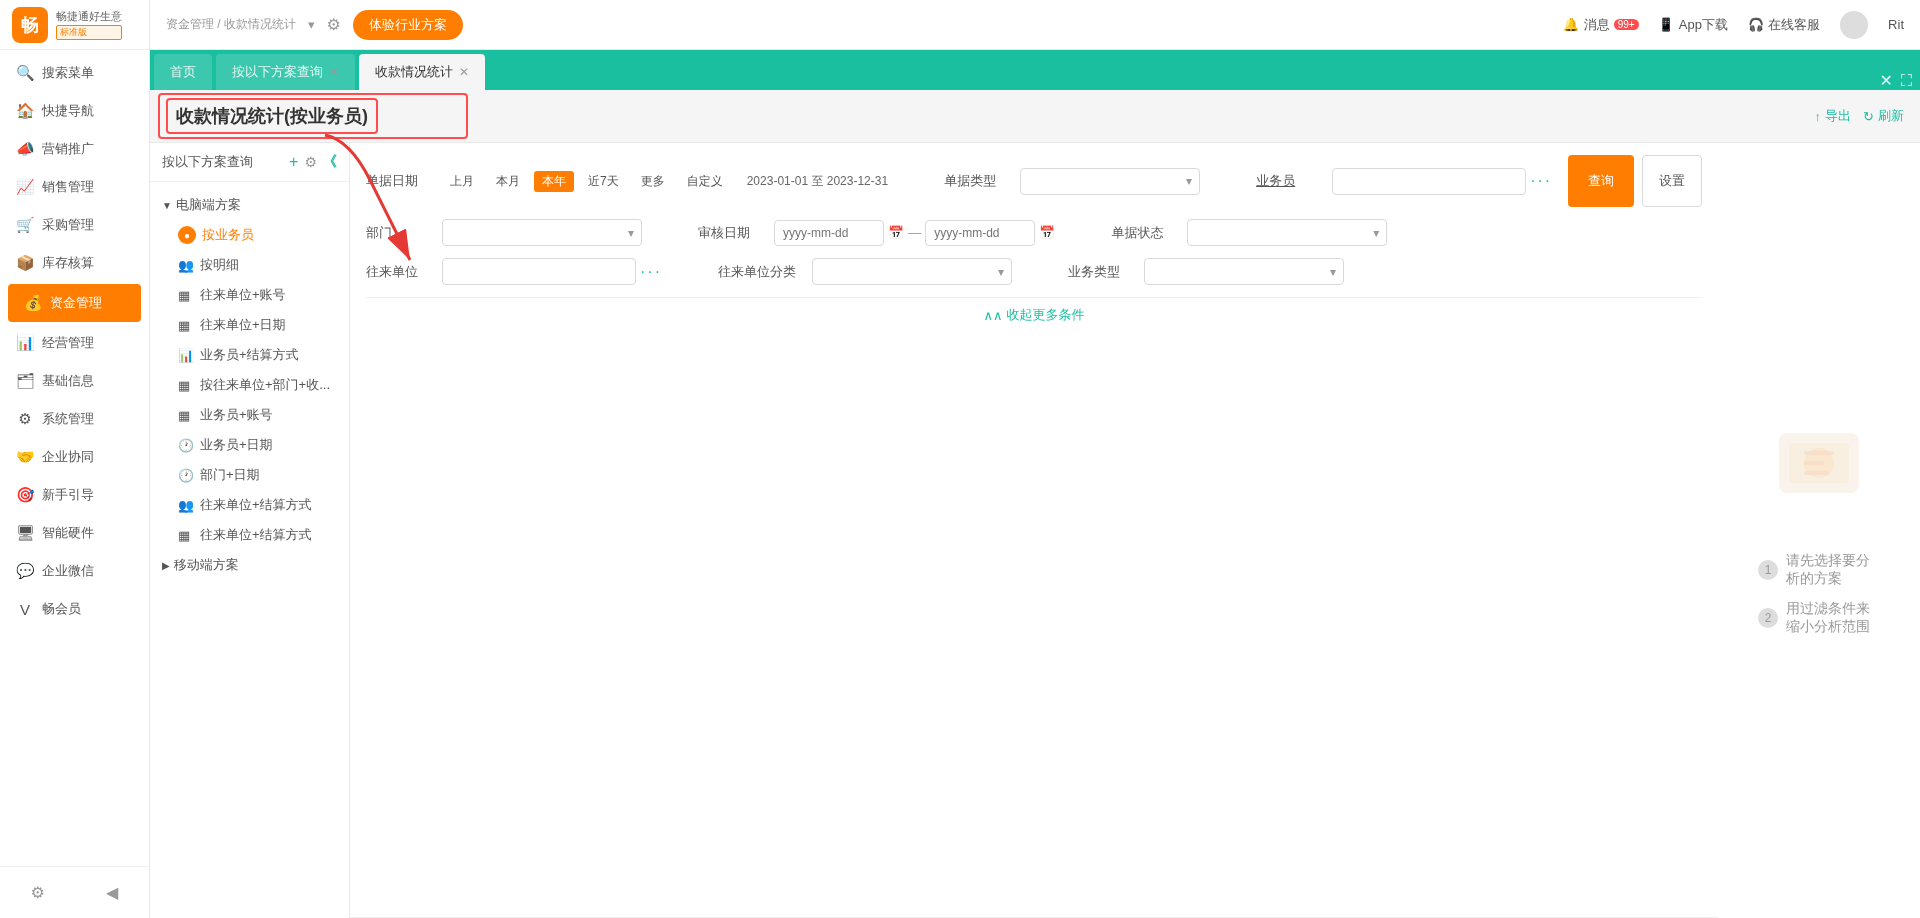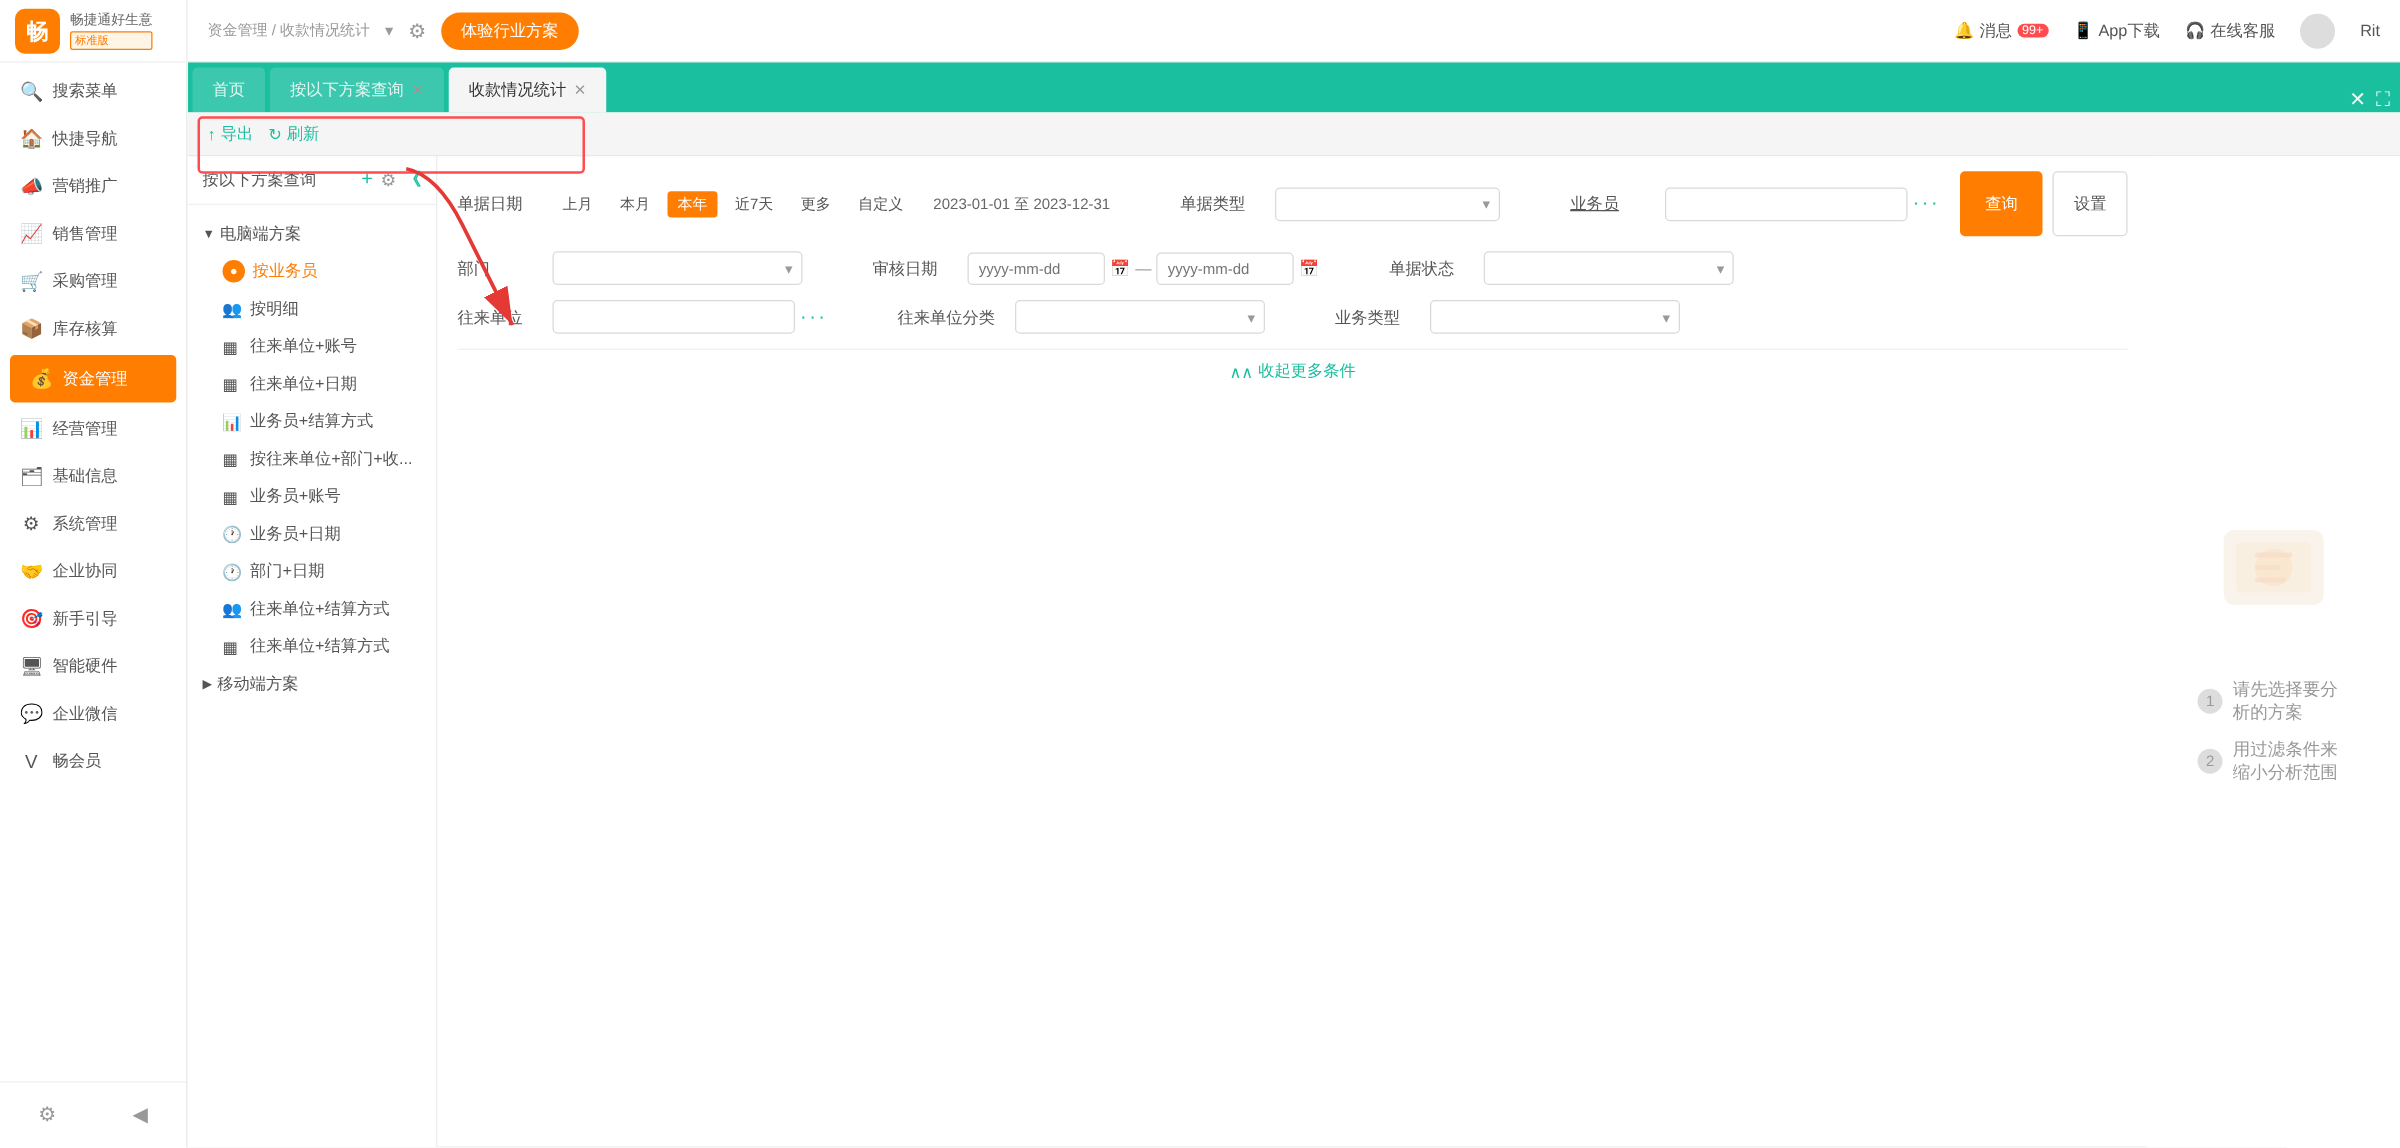--- a/index.html
+++ b/index.html
@@ -326,20 +326,21 @@
     </div>
     <div class="tab-bar-right">
       <span style="color:rgba(255,255,255,0.9);">✕</span>
       <span style="color:rgba(255,255,255,0.9);">⛶</span>
     </div>
   </div>
 
   <div class="page-content">
 
     <div class="page-header">
+      <div class="page-title">收款情况统计(按业务员)</div>
       <div class="page-actions">
         <div class="action-btn">
           <span>↑</span>
           <span>导出</span>
         </div>
         <div class="action-btn">
           <span>↻</span>
           <span>刷新</span>
         </div>
       </div>

